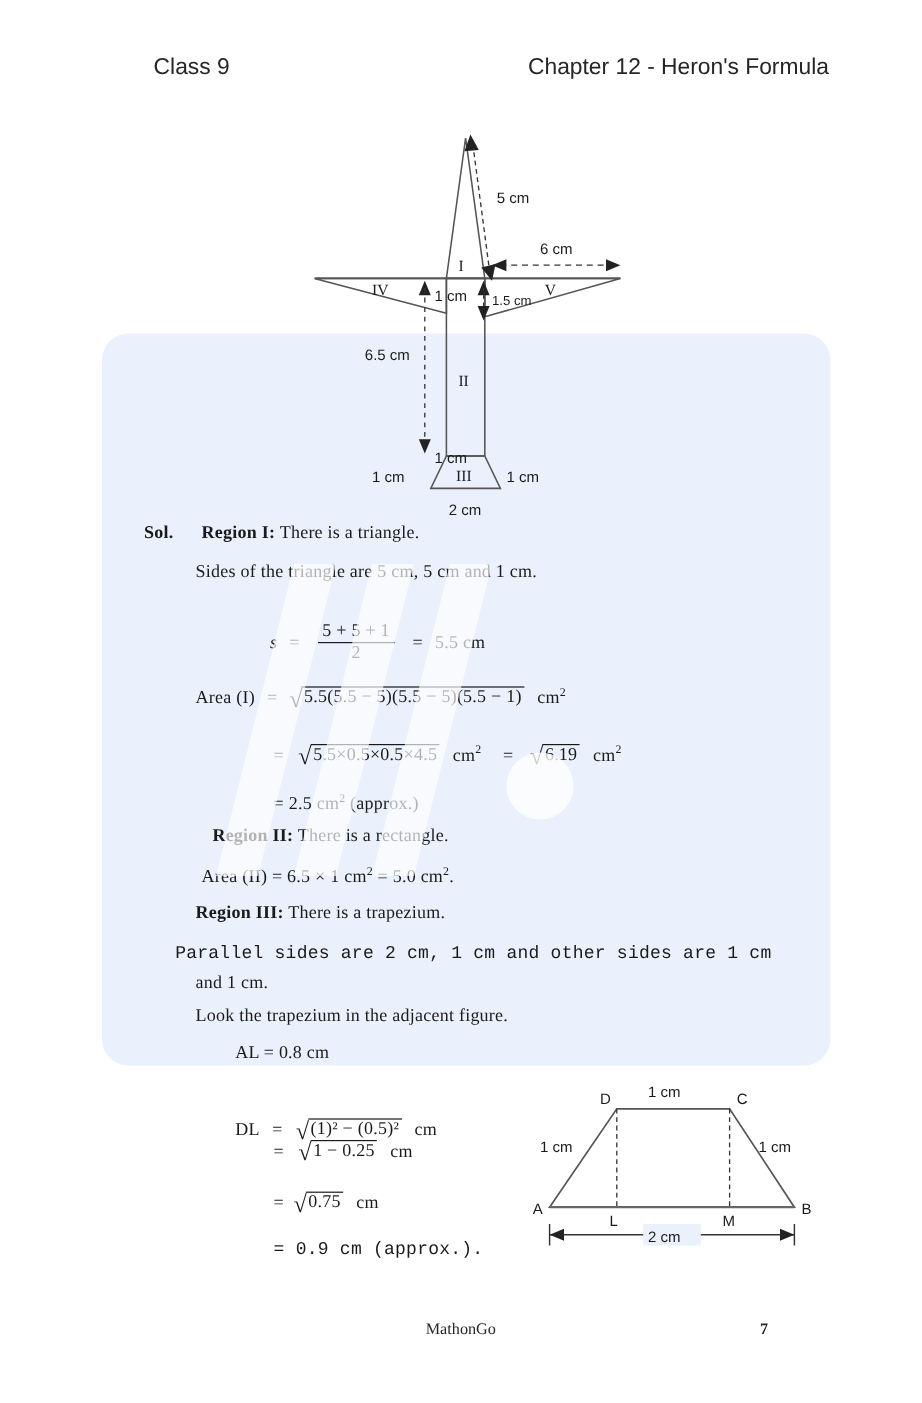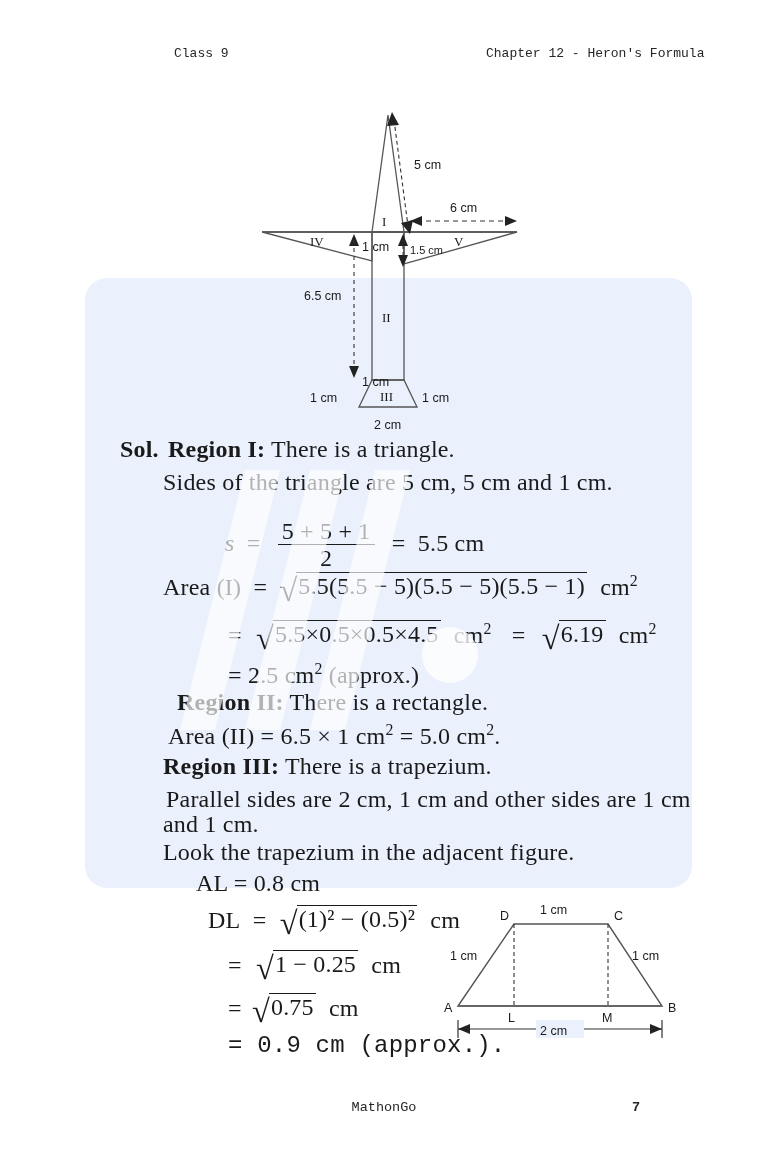--- a/index.html
+++ b/index.html
@@ -16,24 +16,23 @@
     overflow: hidden;
   }
 
   
   .page-header {
     position: absolute;
     top: 46px;
     left: 128px;
     width: 512px;
     height: 20px;
-    font-family: Liberation Mono, monospace;
-    font-size: 13px;
+    font-family: Liberation Sans, sans-serif;
+    font-size: 19px;
     color: #262626;
-    margin-left: 46px;
   }
   .page-header .hdr-left { position: absolute; left: 0; top: 0; }
   .page-header .hdr-right { position: absolute; left: 312px; top: 0; white-space: nowrap; }
 
   
   .watermark {
     position: absolute;
     left: 150px;
     top: 430px;
     width: 420px;
@@ -71,21 +70,21 @@
     width: 245px;
     height: 150px;
     z-index: 2;
   }
 
   
   .body-text { position: absolute; z-index: 2; }
   .ln {
     position: absolute;
     white-space: nowrap;
-    font-size: 24px;
+    font-size: 15px;
     line-height: 1;
     letter-spacing: .2px;
   }
   .ln b { font-weight: bold; }
   .sup { font-size: .66em; vertical-align: super; }
 
   
   .frac {
     display: inline-block;
     vertical-align: middle;
@@ -112,21 +111,21 @@
     vertical-align: 0.06em;
   }
 
   
   .page-footer {
     position: absolute;
     left: 128px;
     top: 1100px;
     width: 512px;
     height: 20px;
-    font-family: Liberation Mono, monospace;
+    font-family: Liberation Serif, serif;
     font-size: 13.5px;
     color: #262626;
   }
   .page-footer .ft-center {
     position: absolute;
     left: 0; right: 0;
     text-align: center;
   }
   .page-footer .ft-right {
     position: absolute;
@@ -278,28 +277,28 @@
   </div>
 
   <div class="ln" style="left:168px; top:722px;">
     <span>Area (II) = 6.5 × 1 cm</span><span class="sup">2</span><span> = 5.0 cm</span><span class="sup">2</span><span>.</span>
   </div>
 
   <div class="ln" style="left:163px; top:754px;">
     <b>Region III:</b><span> There is a trapezium.</span>
   </div>
 
-  <div class="ln" style="left:166px; top:787px;">Parallel sides are 2 cm, 1 cm and other sides are 1 cm</div>
+  <div class="ln" style="left:146px; top:787px;font-family:Liberation Mono, monospace;">Parallel sides are 2 cm, 1 cm and other sides are 1 cm</div>
   <div class="ln" style="left:163px; top:812px;">and 1 cm.</div>
 
   <div class="ln" style="left:163px; top:840px;">Look the trapezium in the adjacent figure.</div>
 
   <div class="ln" style="left:196px; top:871px;">AL = 0.8 cm</div>
 
-  <div class="ln" style="left:196px; top:905px;margin-left:12px;">
+  <div class="ln" style="left:196px; top:932px;">
     <span>DL</span>
     <span style="margin:0 7px">=</span>
     <span class="rad">
       <span class="sign">√</span><span class="bar">(1)² − (0.5)²</span>
     </span>
     <span style="margin-left:7px">cm</span>
   </div>
 
   <div class="ln" style="left:228px; top:950px;">
     <span>=</span>

